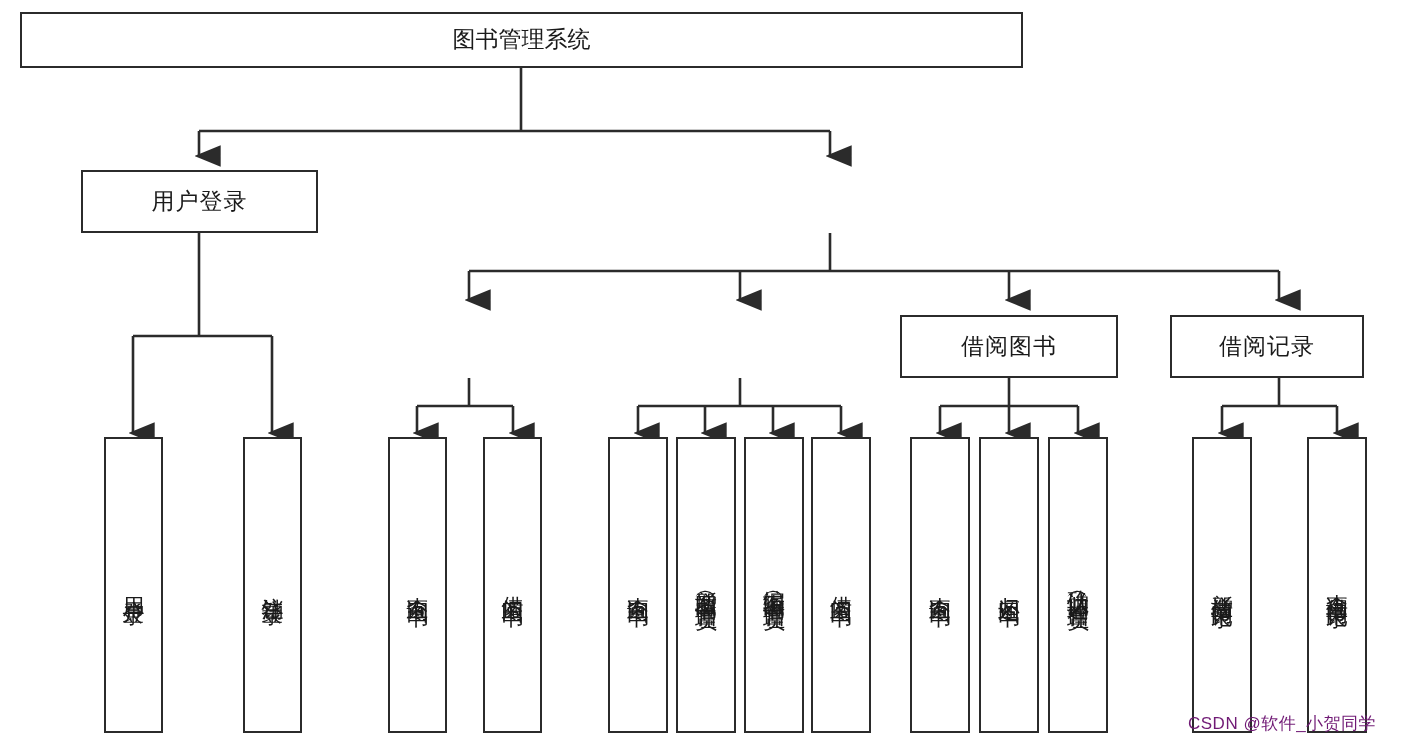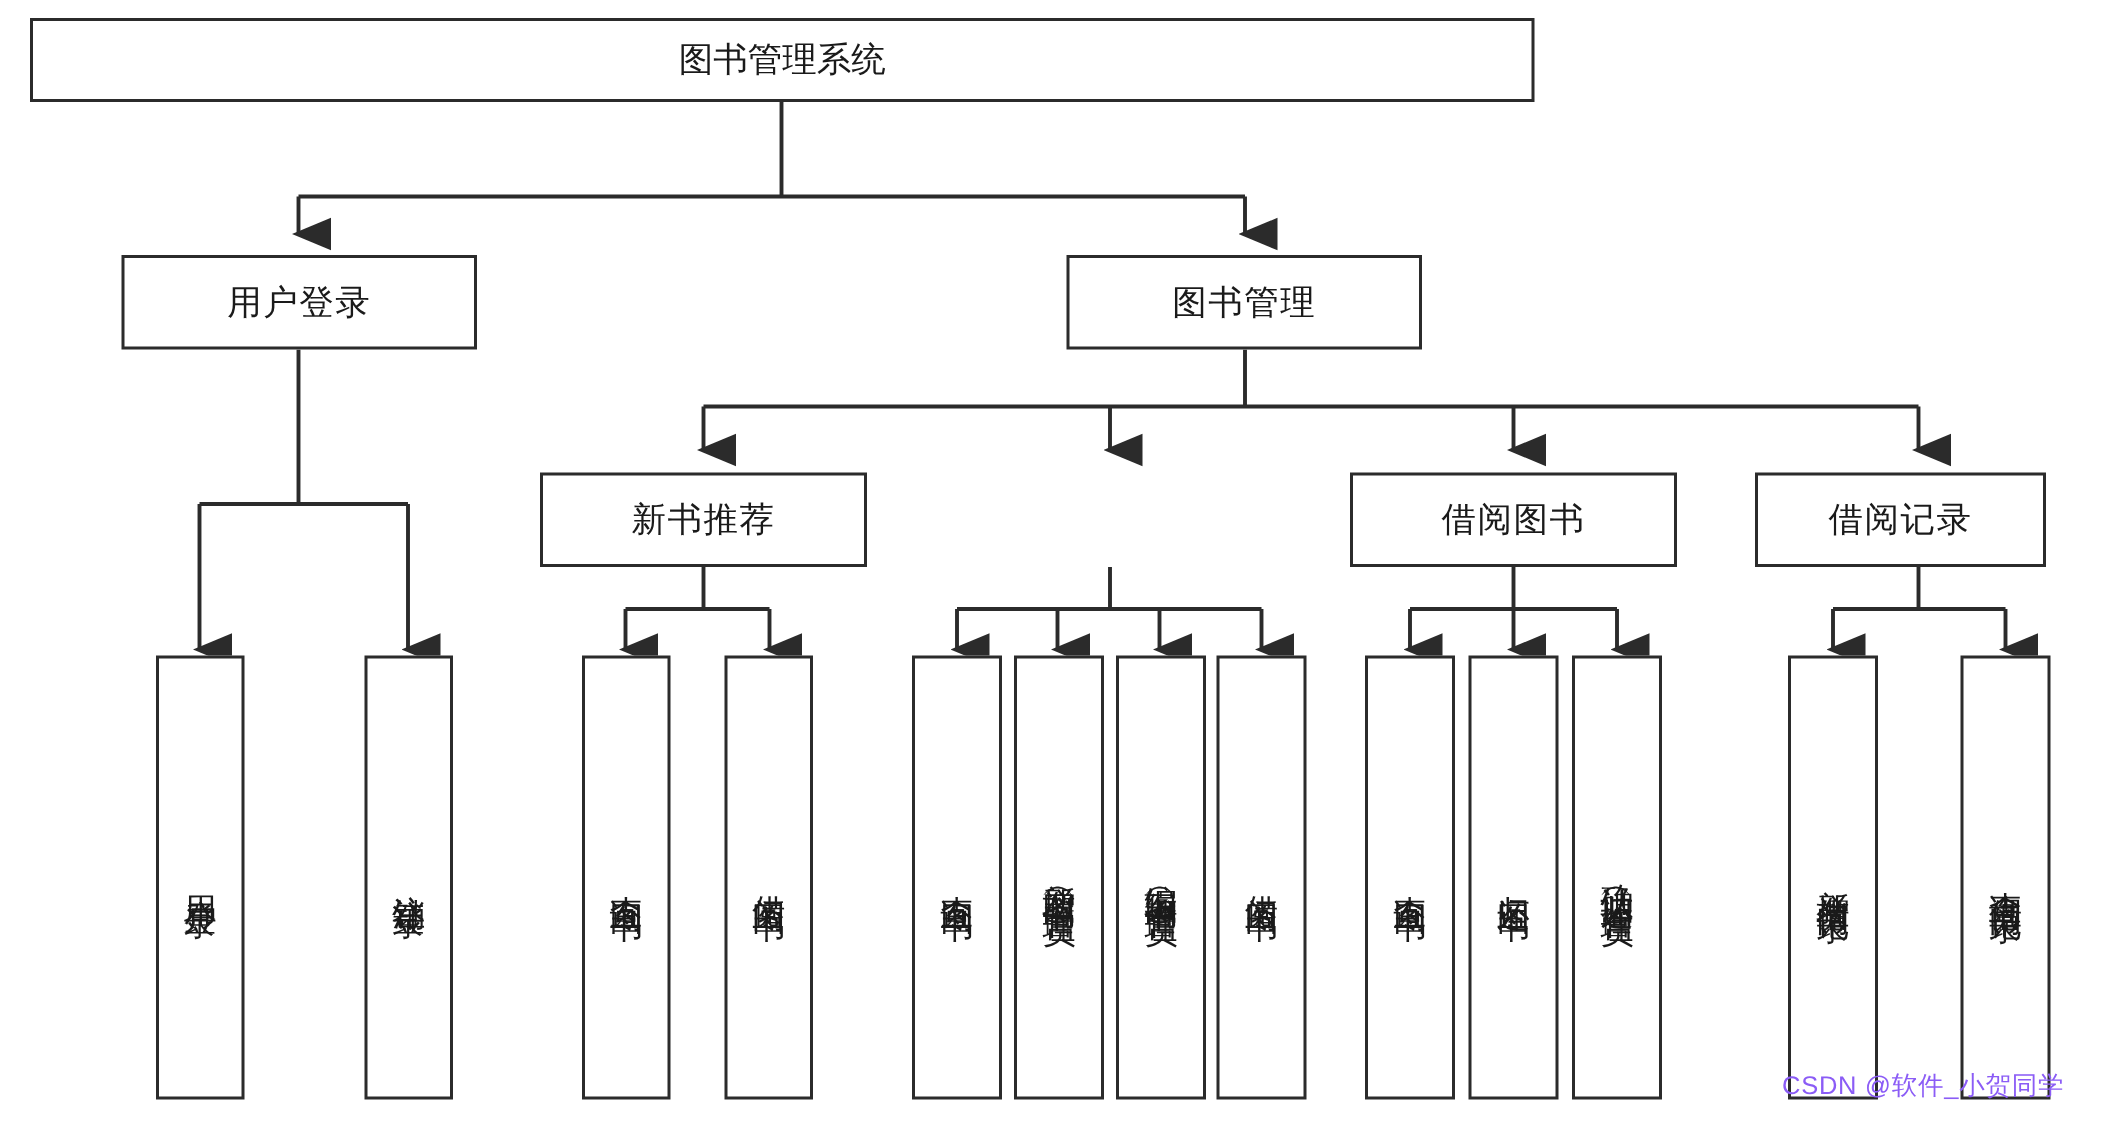--- a/index.html
+++ b/index.html
@@ -57,21 +57,21 @@
     padding-bottom: 4px;
   }
   .node .label {
     display: block;
   }
   .watermark {
     position: absolute;
     left: 1188px;
     top: 712px;
     font-size: 17px;
-    color: #8b5cf6;
+    color: #701a75;
     white-space: nowrap;
     letter-spacing: 0.5px;
   }
 </style>
 </head>
 <body>
 
 <div id="canvas">
 
   <svg id="wires" viewBox="0 0 1405 747" xmlns="http://www.w3.org/2000/svg">
@@ -124,27 +124,21 @@
     </g>
   </svg>
 
   <div class="node root" style="left:20px; top:12px; width:1003px; height:56px;">
     <span class="label">图书管理系统</span>
   </div>
 
   <div class="node h" style="left:81px; top:170px; width:237px; height:63px;">
     <span class="label">用户登录</span>
   </div>
-  <div class="node h" style="left:711px; top:170px; width:237px; height:63px;">
-    <span class="label">图书管理</span>
-  </div>
 
-  <div class="node h" style="left:360px; top:315px; width:218px; height:63px;">
-    <span class="label">新书推荐</span>
-  </div>
   <div class="node h" style="left:900px; top:315px; width:218px; height:63px;">
     <span class="label">借阅图书</span>
   </div>
   <div class="node h" style="left:1170px; top:315px; width:194px; height:63px;">
     <span class="label">借阅记录</span>
   </div>
 
   <div class="node v" style="left:104px; top:437px; width:59px; height:296px;">
     <span class="label">用户登录</span>
   </div>

